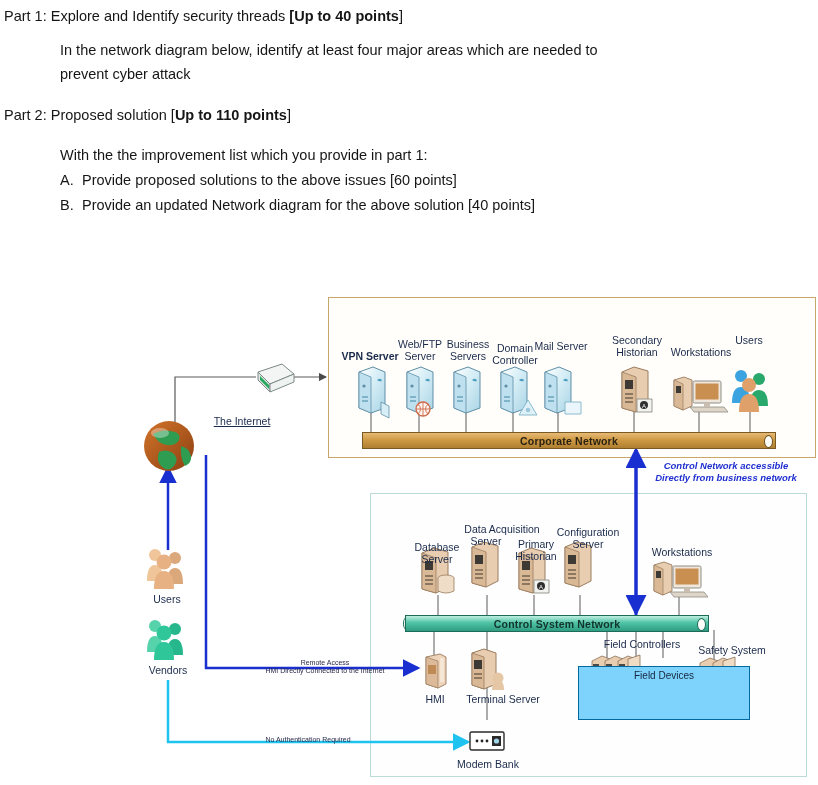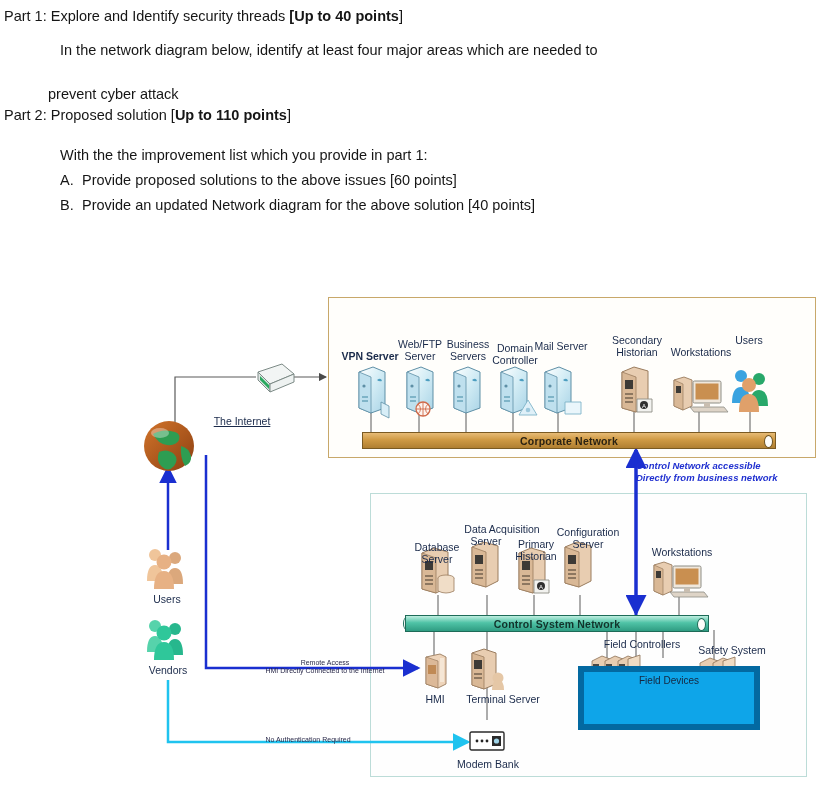--- a/index.html
+++ b/index.html
@@ -7,21 +7,21 @@
     width:818px;height:785px;background:#ffffff;
     font-family:"Liberation Sans", sans-serif;
     color:#000;overflow:hidden;position:relative;
   }
   
   .qtext{position:absolute;left:0;top:0;width:818px;}
   .line{position:absolute;white-space:nowrap;font-size:14.5px;color:#161616;}
   .line b{font-weight:bold;}
   .l-p1   {left:4px;  top:8px;}
   .l-p1a  {left:60px; top:42px;}
-  .l-p1b  {left:48px; top:66px;margin-top:20px;}
+  .l-p1b  {left:60px; top:66px;}
   .l-p2   {left:4px;  top:107px;}
   .l-p2a  {left:60px; top:147px;}
   .l-p2b  {left:60px; top:172px;}
   .l-p2c  {left:60px; top:197px;}
   .ab-mark{display:inline-block;width:22px;}
 
   
   .diagram{position:absolute;left:0;top:250px;width:818px;height:535px;}
   .abs{position:absolute;}
 
@@ -57,21 +57,21 @@
 
   
   .lbl{position:absolute;font-size:10.5px;color:#1a2a4a;white-space:nowrap;
        text-align:center;line-height:12px;}
   .lbl-sm{font-size:7px;color:#2a2a4a;line-height:8px;}
   .lbl-ital{font-style:italic;font-weight:bold;color:#2030d0;font-size:9.5px;
        line-height:12px;}
 
   
   .fd-box{position:absolute;left:578px;top:416px;width:170px;height:52px;
-    border:6px solid #0369a1;background:#0ea5e9;}
+    border:1px solid #0369a1;background:#7dd3fc;}
   .fd-title{position:absolute;left:0;top:3px;width:170px;text-align:center;
     font-size:10px;color:#16263f;}
 </style>
 </head>
 <body>
 
 <div class="qtext">
 
   <div class="line l-p1">
     <span>Part 1: Explore and Identify security threads </span><b>[Up to 40 points</b><span>]</span>
@@ -458,21 +458,21 @@
   <div class="lbl" style="left:595px;top:388px;width:94px;">Field Controllers</div>
   <div class="lbl" style="left:690px;top:394px;width:84px;">Safety System</div>
   <div class="lbl" style="left:415px;top:443px;width:40px;">HMI</div>
   <div class="lbl" style="left:455px;top:443px;width:96px;">Terminal Server</div>
   <div class="lbl" style="left:452px;top:508px;width:72px;">Modem Bank</div>
 
   <div class="fd-box">
     <div class="fd-title">Field Devices</div>
   </div>
 
-  <div class="lbl lbl-ital" style="left:636px;top:210px;width:180px;text-align:left;">
+  <div class="lbl lbl-ital" style="left:636px;top:210px;width:180px;text-align:center;">
     <div>Control Network accessible</div>
     <div>Directly from business network</div>
   </div>
 
   <div class="lbl lbl-sm" style="left:230px;top:409px;width:190px;">
     <div>Remote Access</div>
     <div>HMI Directly Connected to the Internet</div>
   </div>
 
   <div class="lbl lbl-sm" style="left:228px;top:486px;width:160px;">No Authentication Required</div>

